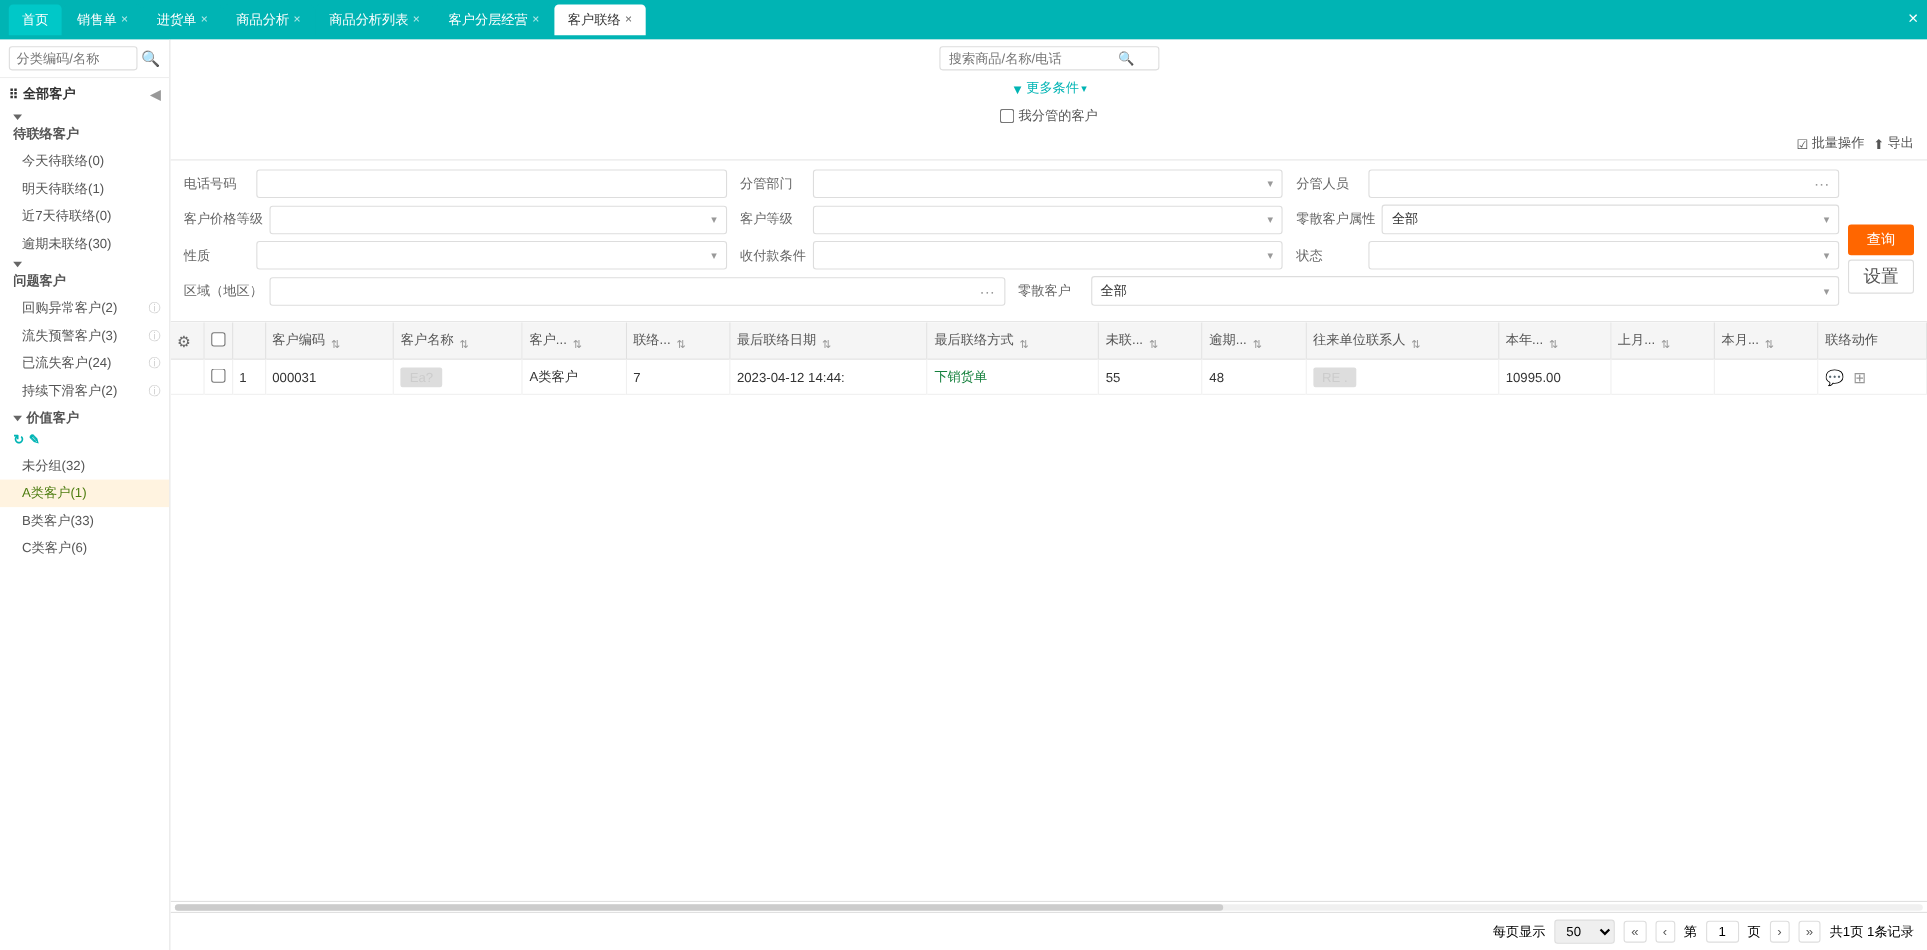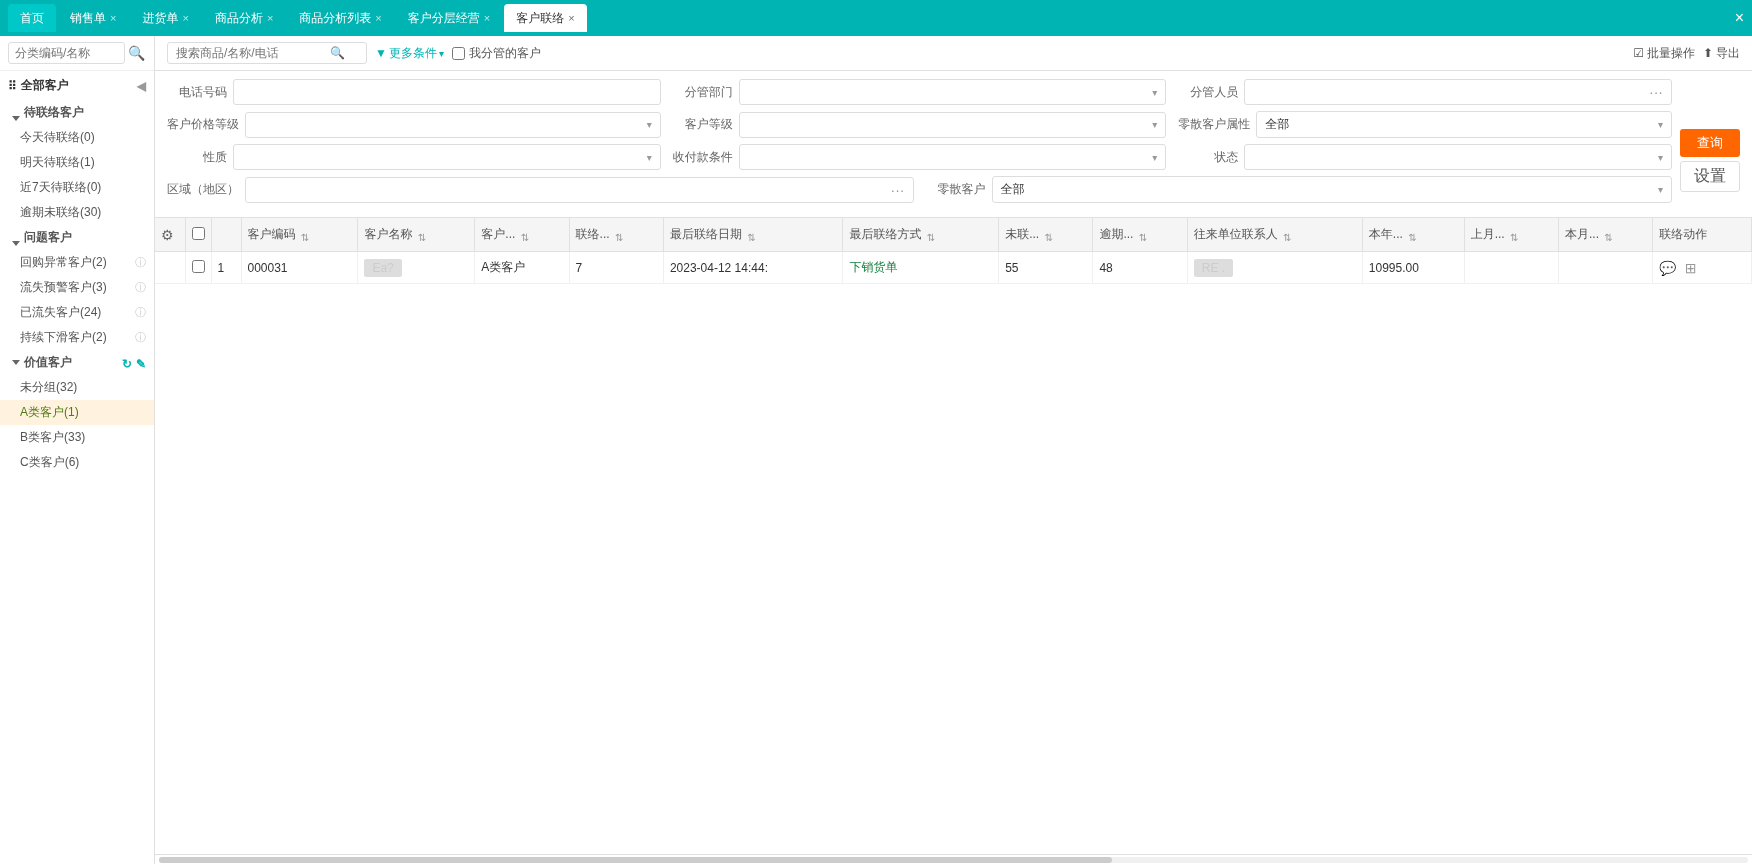--- a/index.html
+++ b/index.html
@@ -91,25 +91,26 @@
       gap: 4px;
       cursor: pointer;
     }
     .sidebar-section-header .collapse-btn {
       color: #999;
       font-size: 12px;
       margin-left: auto;
     }
     .sidebar-group-header {
       display: flex;
-      align-items: flex-end;
+      align-items: flex-start;
       padding: 4px 8px 4px 12px;
       color: #555;
       font-weight: bold;
       gap: 4px;
+      flex-direction: column;
     }
     .sidebar-item {
       padding: 4px 8px 4px 20px;
       color: #555;
       cursor: pointer;
       display: flex;
       align-items: center;
       justify-content: space-between;
     }
     .sidebar-item.active {
@@ -135,20 +136,21 @@
     }
 
     
     .filter-bar {
       background: #fff;
       padding: 6px 12px;
       border-bottom: 1px solid #e0e0e0;
       display: flex;
       align-items: center;
       gap: 8px;
+      flex-direction: column;
     }
     .filter-search {
       display: flex;
       align-items: center;
       border: 1px solid #ddd;
       border-radius: 3px;
       padding: 3px 8px;
       gap: 4px;
       min-width: 200px;
     }
@@ -202,21 +204,21 @@
     .filter-item {
       display: flex;
       align-items: center;
       gap: 6px;
       flex: 1;
     }
     .filter-label {
       color: #666;
       white-space: nowrap;
       min-width: 60px;
-      text-align: right;
+      text-align: left;
     }
     .filter-input {
       flex: 1;
       border: 1px solid #ddd;
       border-radius: 3px;
       padding: 4px 8px;
       font-size: 12px;
       color: #333;
       display: flex;
       align-items: center;
@@ -735,14 +737,30 @@
         </tbody>
       </table>
     </div>
 
     <div class="scrollbar-area">
       <div class="scrollbar-track">
         <div class="scrollbar-thumb"></div>
       </div>
     </div>
 
+    <div class="footer">
+      <span>每页显示</span>
+      <select class="footer-select">
+        <option>50</option>
+        <option>100</option>
+        <option>200</option>
+      </select>
+      <button class="page-nav-btn">«</button>
+      <button class="page-nav-btn">‹</button>
+      <span>第</span>
+      <input type="text" class="page-input" value="1" style="">
+      <span>页</span>
+      <button class="page-nav-btn">›</button>
+      <button class="page-nav-btn">»</button>
+      <span>共1页 1条记录</span>
+    </div>
   </div>
 </div>
 
 </body></html>

